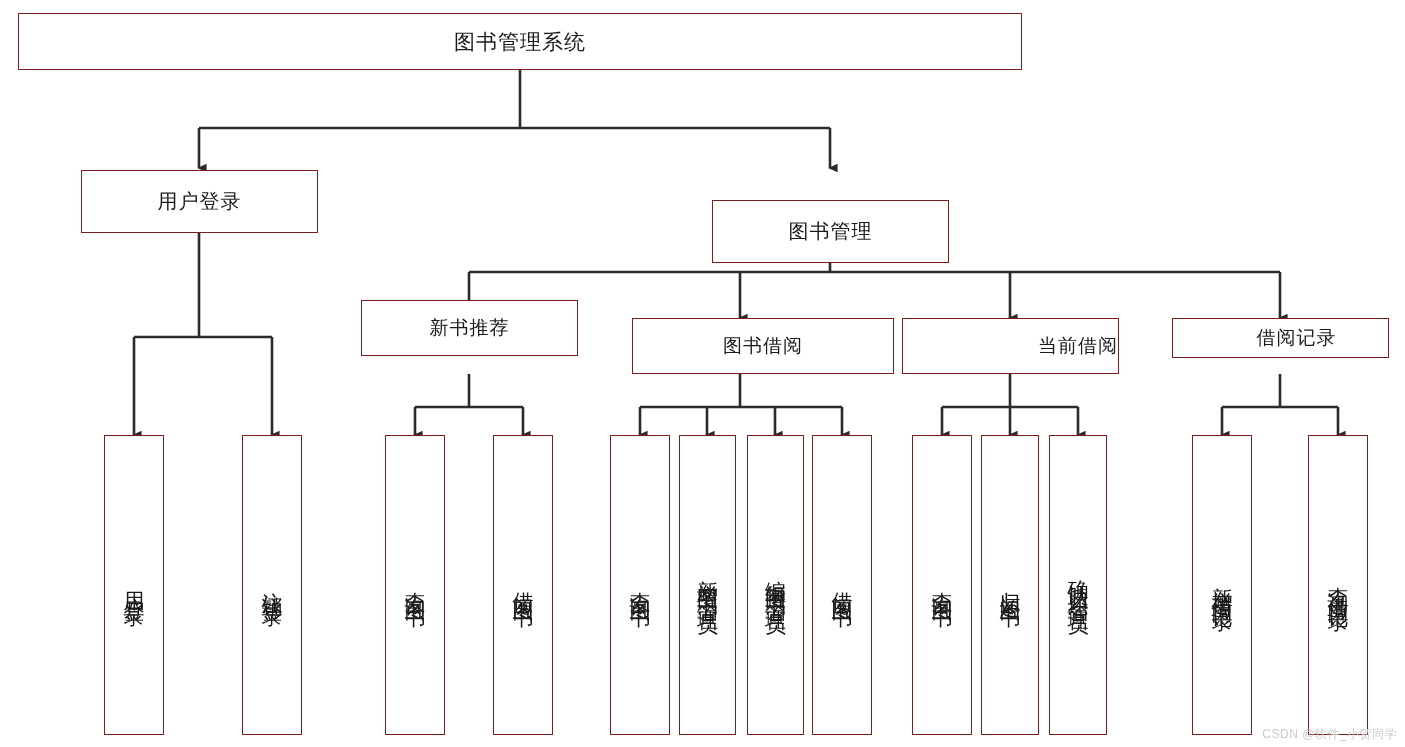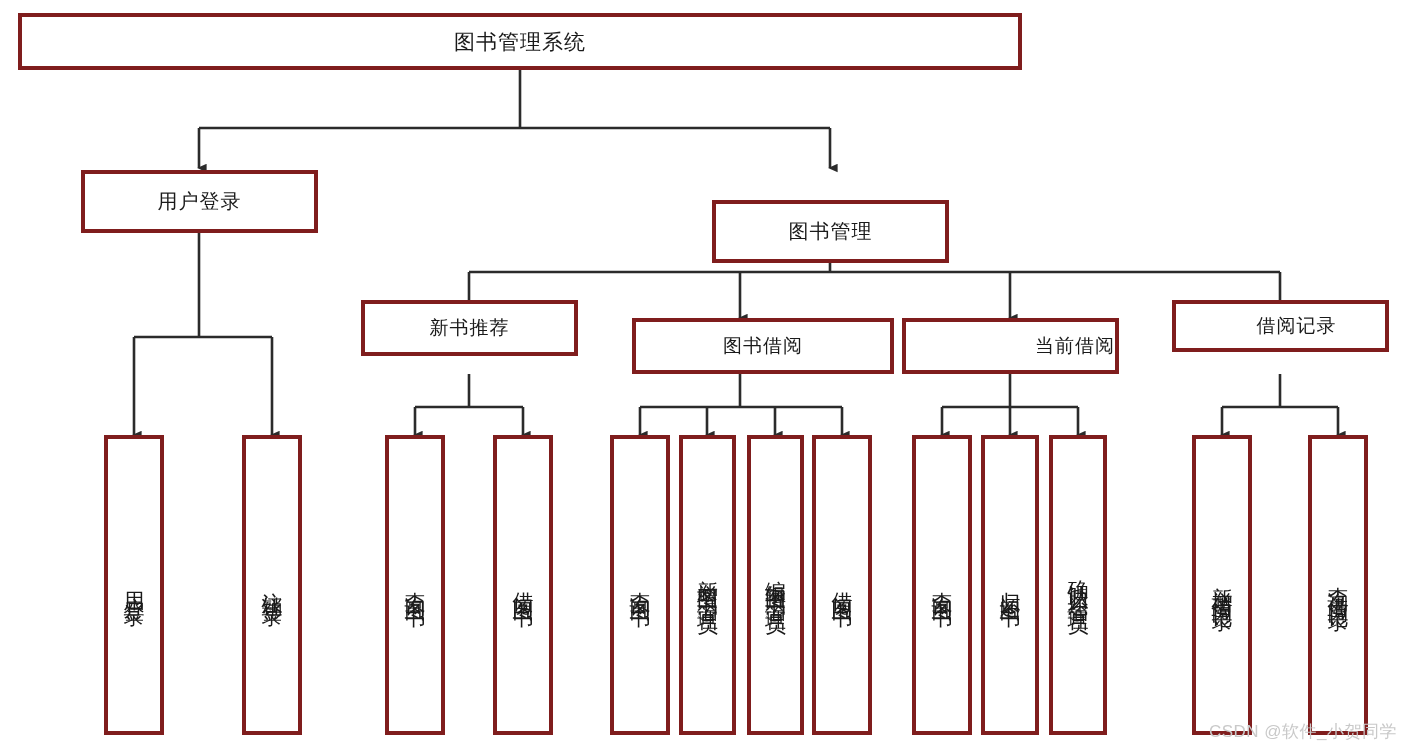--- a/index.html
+++ b/index.html
@@ -23,21 +23,21 @@
     left: 0;
     top: 0;
     width: 1405px;
     height: 747px;
     pointer-events: none;
   }
   .node {
     position: absolute;
     box-sizing: border-box;
     background: #ffffff;
-    border: 4px solid #7f1d1d;
+    border: 1px solid #7f1d1d;
     display: flex;
     align-items: center;
     justify-content: center;
     color: #1a1a1a;
   }
   .node.level-0 {
     font-size: 21px;
   }
   .node.level-1 {
     font-size: 20px;
@@ -61,21 +61,21 @@
     color: #1a1a1a;
   }
   .hlabel {
     white-space: nowrap;
     letter-spacing: 1px;
   }
   #watermark {
     position: absolute;
     right: 8px;
     bottom: 4px;
-    font-size: 17px;
+    font-size: 12px;
     color: #c9c9c9;
     letter-spacing: 0.5px;
     white-space: nowrap;
     user-select: none;
   }
 </style>
 </head>
 <body>
 
 <div id="diagram-root">
@@ -144,21 +144,21 @@
 
   <div class="node level-2" style="left:361px; top:300px; width:217px; height:56px;">
     <span class="hlabel">新书推荐</span>
   </div>
   <div class="node level-2" style="left:632px; top:318px; width:262px; height:56px;justify-content:center;">
     <span class="hlabel">图书借阅</span>
   </div>
   <div class="node level-2" style="left:902px; top:318px; width:217px; height:56px;justify-content:flex-end;">
     <span class="hlabel">当前借阅</span>
   </div>
-  <div class="node level-2" style="left:1172px; top:300px; width:217px; height:52px;padding-left:32px;">
+  <div class="node level-2" style="left:1172px; top:318px; width:217px; height:40px;padding-left:32px;">
     <span class="hlabel">借阅记录</span>
   </div>
 
   <div class="node leaf" style="left:104px; top:435px; width:60px; height:300px;">
     <span class="vlabel">用户登录</span>
   </div>
   <div class="node leaf" style="left:242px; top:435px; width:60px; height:300px;">
     <span class="vlabel">注销登录</span>
   </div>
 

